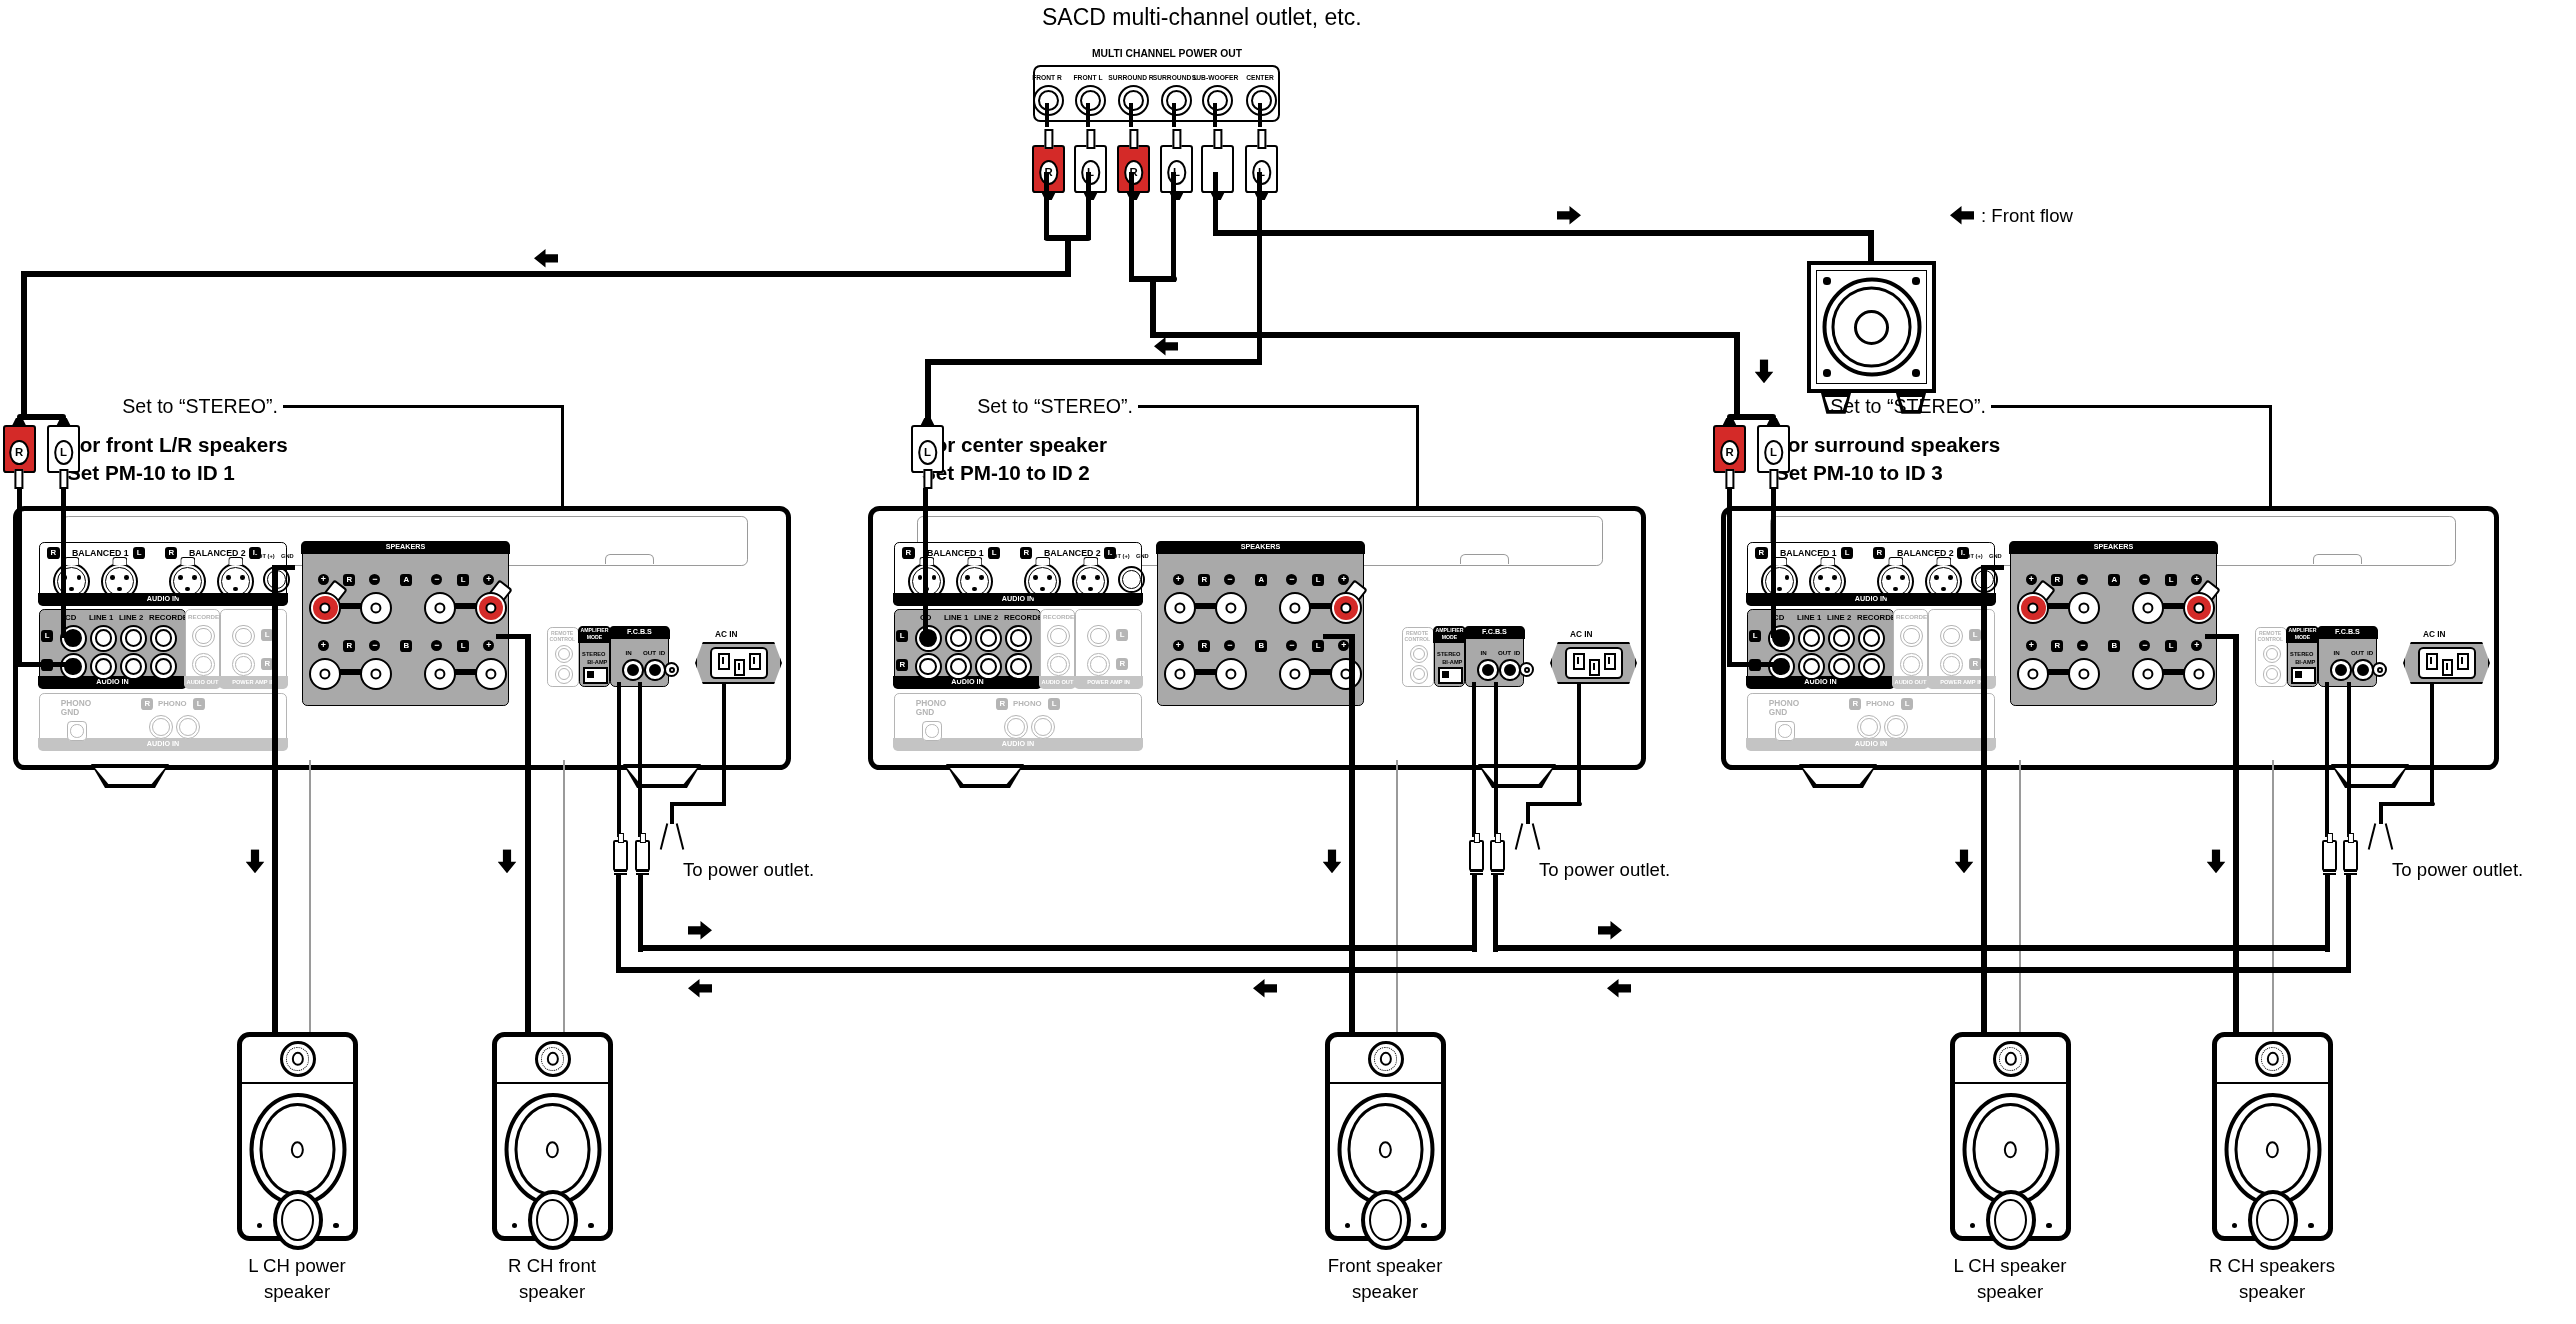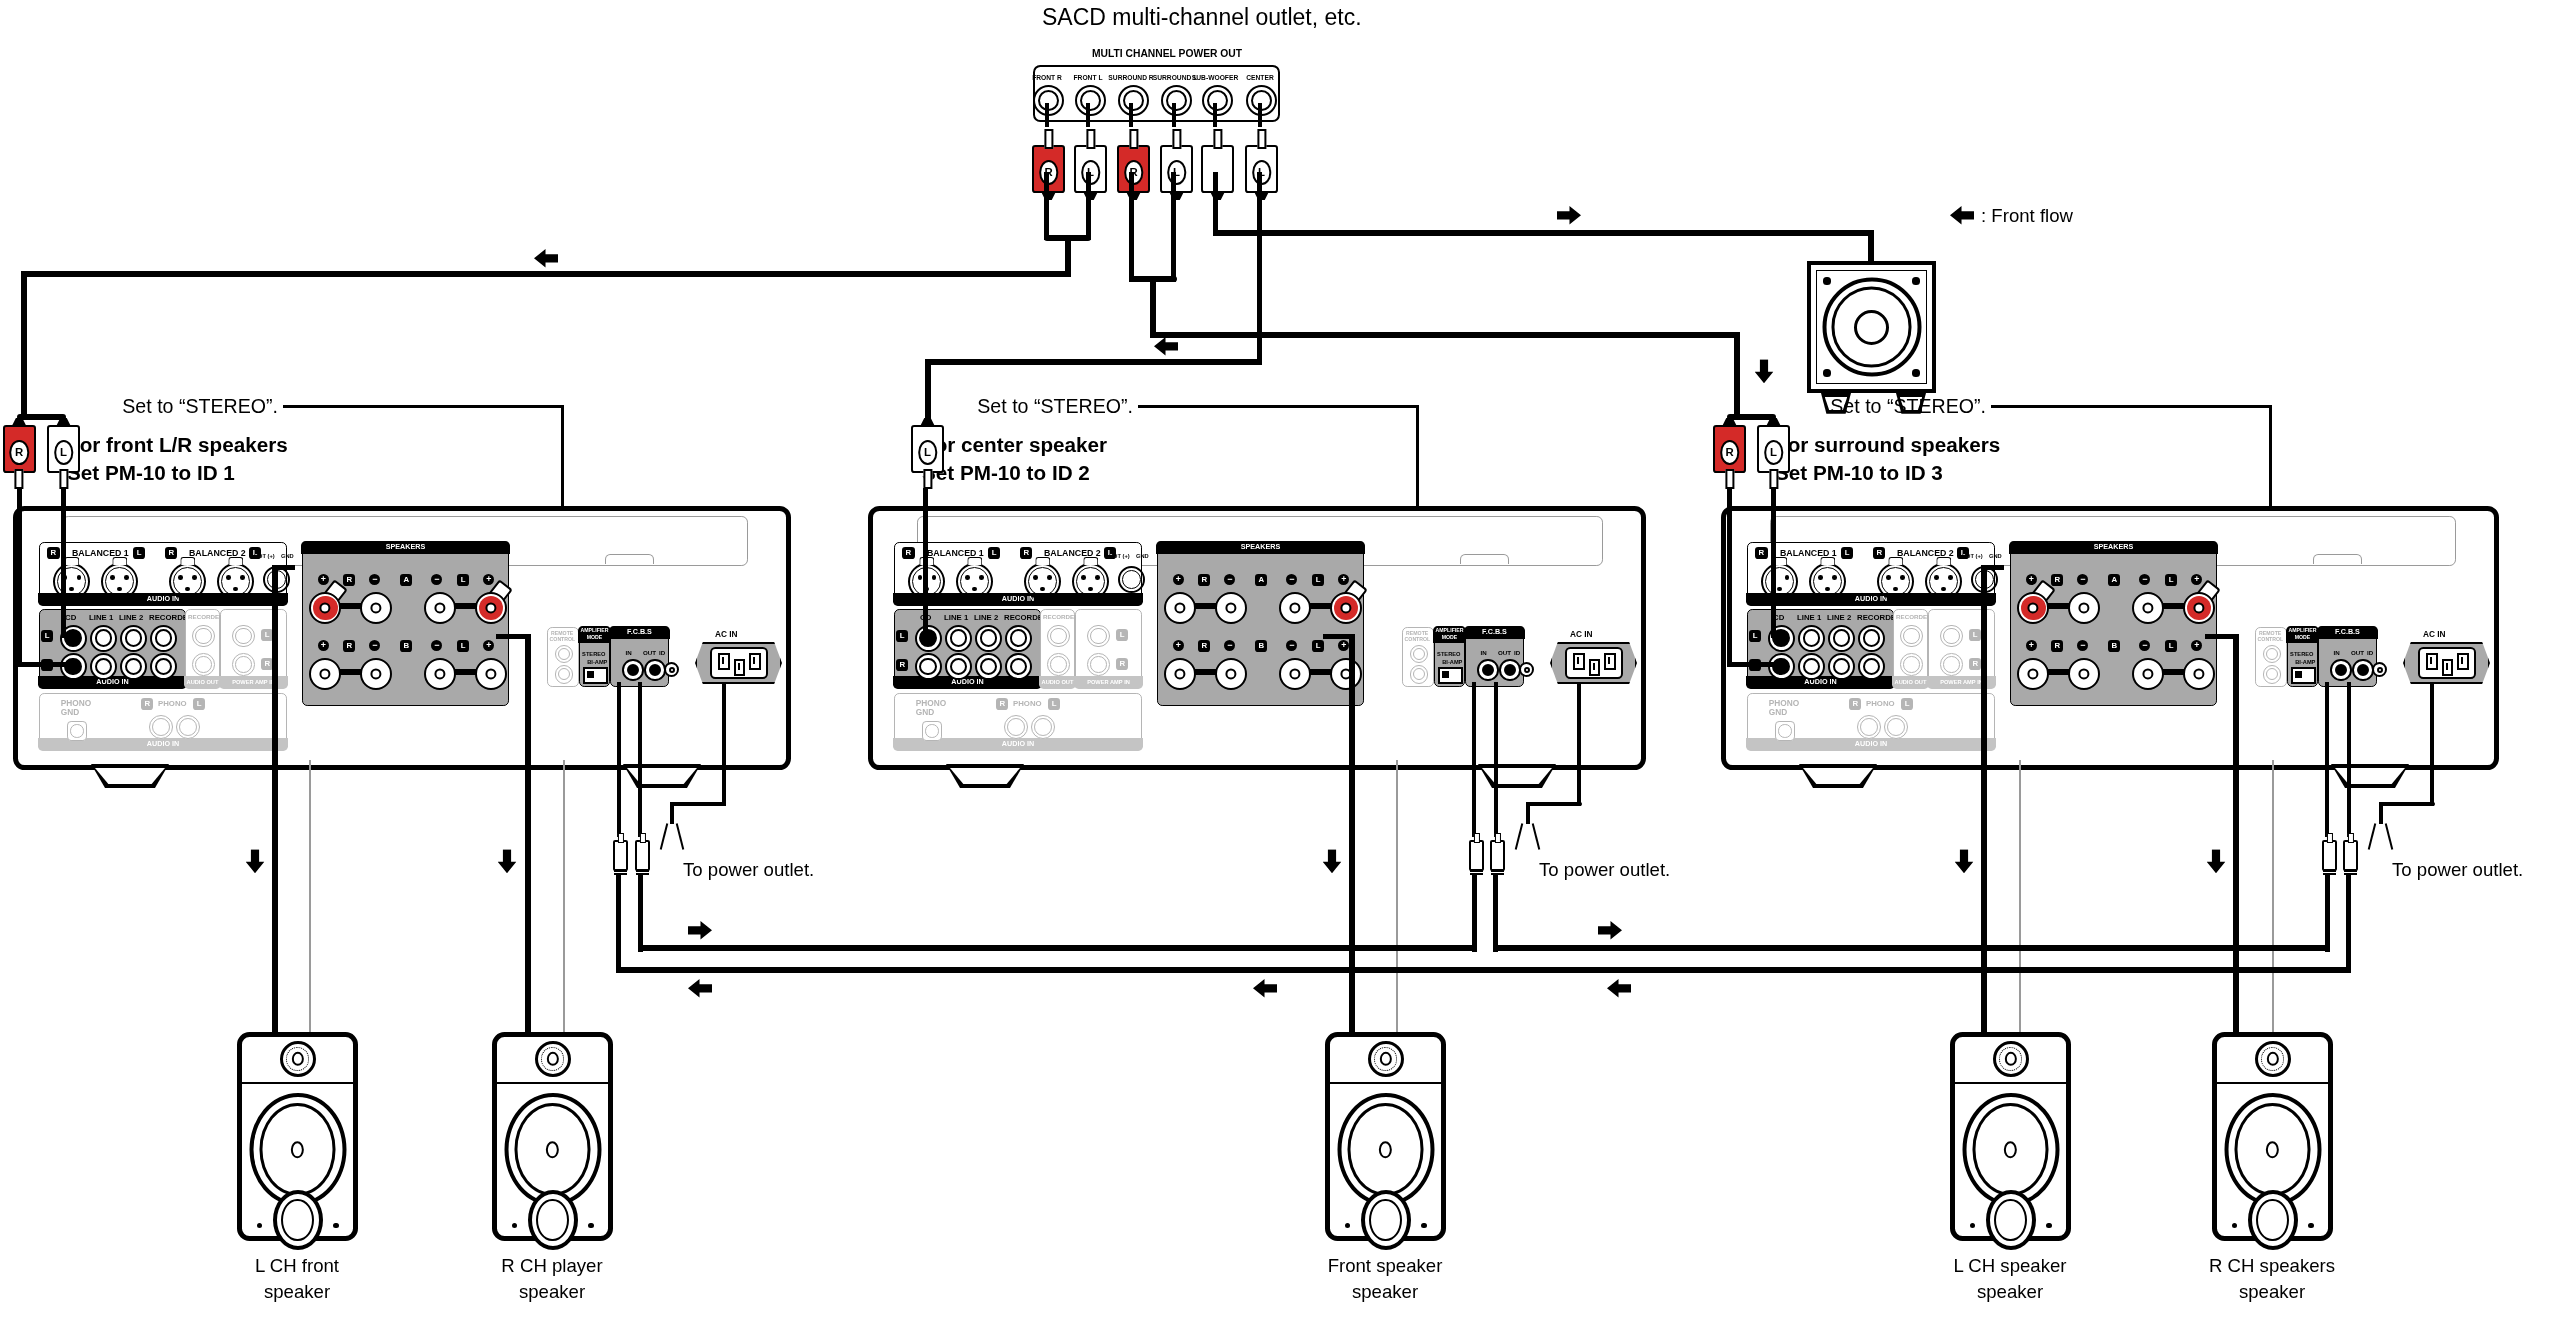--- a/index.html
+++ b/index.html
@@ -827,31 +827,31 @@
 
   <div id="spkrow">
       <div class="spk" style="left:237px;top:1032px">
          <div class="hl"></div>
         <div class="tw"></div>
          <div class="wf"></div>
          <div class="pt"></div>
          <div class="dot" style="left:14.5px;bottom:8.3px;width:5.2px;height:5.2px"></div>
          <div class="dot" style="right:14.5px;bottom:8.3px;width:5.2px;height:5.2px"></div>
        </div>
-       <div class="t" style="left:297px;top:1255px;font-size:18.6px;transform:translateX(-50%)">L CH front</div>
+       <div class="t" style="left:297px;top:1255px;font-size:18.6px;transform:translateX(-50%)">L CH power</div>
        <div class="t" style="left:297px;top:1281px;font-size:18.6px;transform:translateX(-50%)">speaker</div>
       <div class="spk" style="left:492px;top:1032px">
          <div class="hl"></div>
         <div class="tw"></div>
          <div class="wf"></div>
          <div class="pt"></div>
          <div class="dot" style="left:14.5px;bottom:8.3px;width:5.2px;height:5.2px"></div>
          <div class="dot" style="right:14.5px;bottom:8.3px;width:5.2px;height:5.2px"></div>
        </div>
-       <div class="t" style="left:552px;top:1255px;font-size:18.6px;transform:translateX(-50%)">R CH player</div>
+       <div class="t" style="left:552px;top:1255px;font-size:18.6px;transform:translateX(-50%)">R CH front</div>
        <div class="t" style="left:552px;top:1281px;font-size:18.6px;transform:translateX(-50%)">speaker</div>
       <div class="spk" style="left:1325px;top:1032px">
          <div class="hl"></div>
         <div class="tw"></div>
          <div class="wf"></div>
          <div class="pt"></div>
          <div class="dot" style="left:14.5px;bottom:8.3px;width:5.2px;height:5.2px"></div>
          <div class="dot" style="right:14.5px;bottom:8.3px;width:5.2px;height:5.2px"></div>
        </div>
        <div class="t" style="left:1385px;top:1255px;font-size:18.6px;transform:translateX(-50%)">Front speaker</div>

